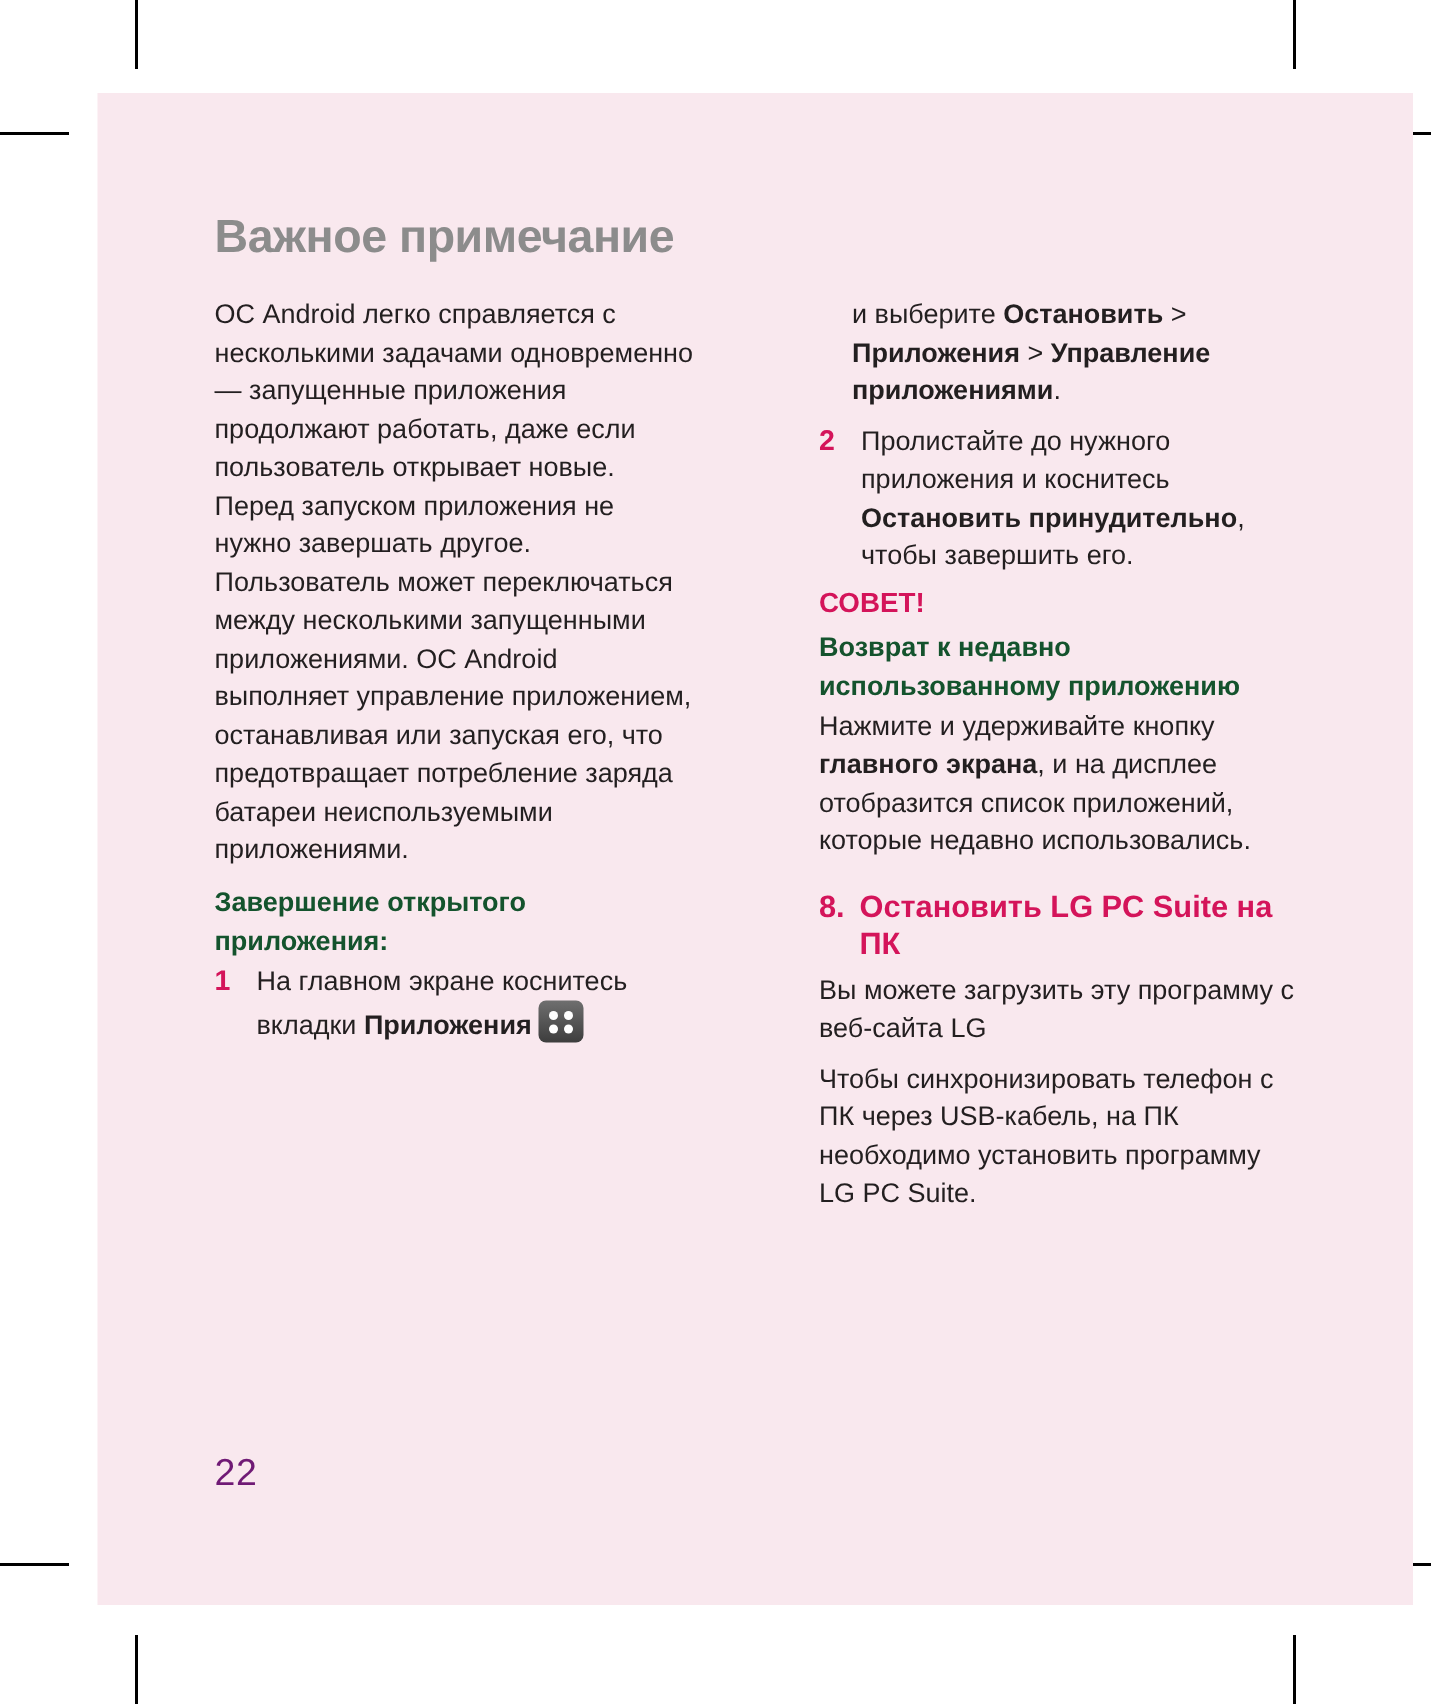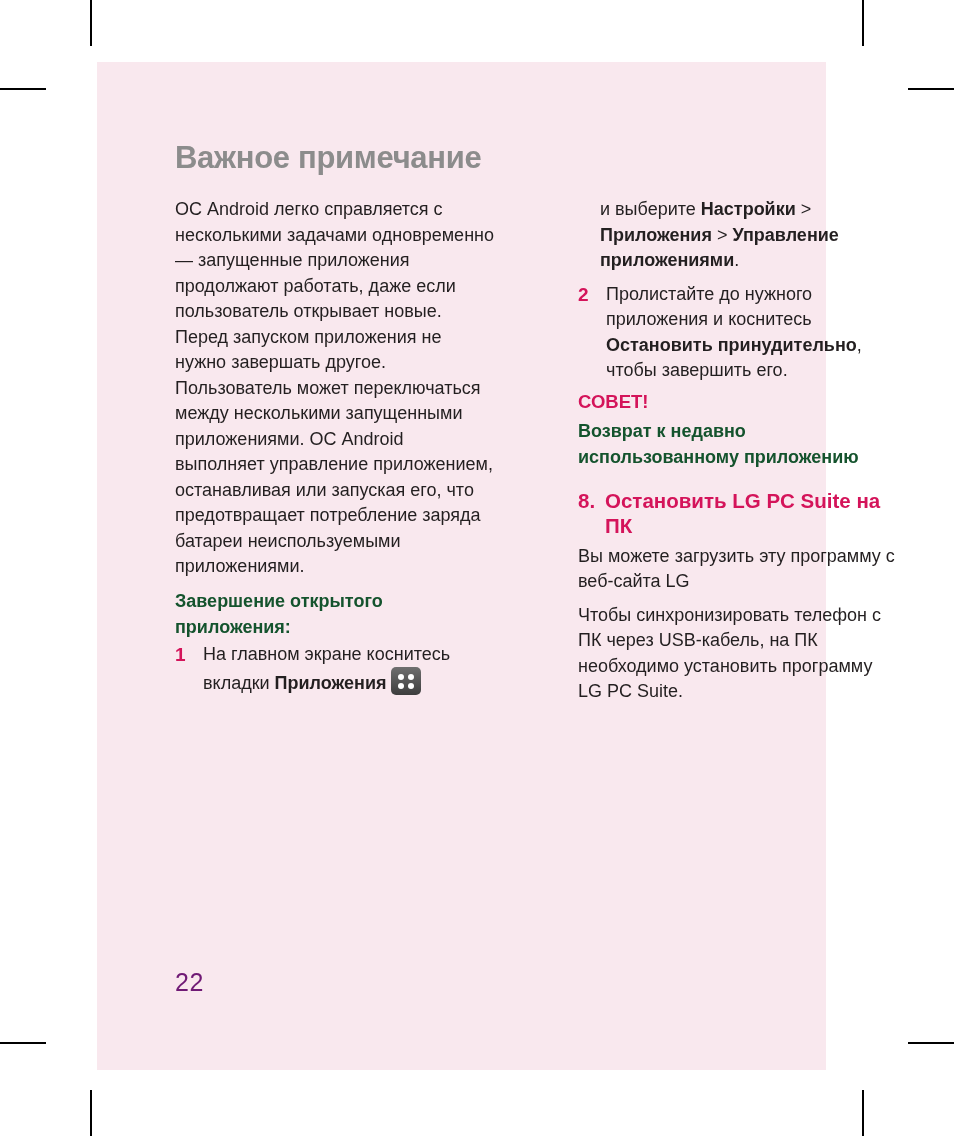--- a/index.html
+++ b/index.html
@@ -31,24 +31,23 @@
   .crop-bl-v { left: 90px;  top: 1090px; }
   .crop-bl-h { left: 0;     top: 1042px; }
   .crop-br-v { left: 862px; top: 1090px; }
   .crop-br-h { left: 908px; top: 1042px; }
 
   
   .page {
     position: absolute;
     left: 65px;
     top: 62px;
-    width: 729px;
+    width: 877px;
     height: 1008px;
     background: #f9e8ee;
-    margin-left: 32px;
   }
 
   
   .running-head {
     position: absolute;
     left: 78px;
     top: 78px;
     font-size: 31px;
     font-weight: bold;
     color: #8c8c8c;
@@ -201,30 +200,31 @@
 
       <ol class="steps">
         <li>
           <span class="marker">1</span><span>На главном экране коснитесь вкладки </span><b>Приложения</b><span class="apps-icon"><i></i><i></i><i></i><i></i></span>
         </li>
       </ol>
     </div>
 
     <div class="col col-right">
 
-      <p class="cont"><span>и выберите </span><b>Настройки</b><span> &gt; </span><b>Приложения</b><span> &gt; </span><b>Управление приложениями</b><span>.</span></p>
+      <p class="cont"><span>и выберите </span><b>Остановить</b><span> &gt; </span><b>Приложения</b><span> &gt; </span><b>Управление приложениями</b><span>.</span></p>
 
       <ol class="steps">
         <li>
           <span class="marker">2</span><span>Пролистайте до нужного приложения и коснитесь </span><b>Остановить принудительно</b><span>, чтобы завершить его.</span>
         </li>
       </ol>
 
       <p class="tip-label">СОВЕТ!</p>
       <p class="bold-head">Возврат к недавно использованному приложению</p>
+      <p class="body"><span>Нажмите и удерживайте кнопку </span><b>главного экрана</b><span>, и на дисплее отобразится список приложений, которые недавно использовались.</span></p>
 
       <h2 class="sec-head" style="margin-top:18px;"><span class="num">8.</span><span>Остановить LG PC Suite на ПК</span></h2>
 
       <p class="body">Вы можете загрузить эту программу с веб-сайта LG</p>
       <p class="body">Чтобы синхронизировать телефон с ПК через USB-кабель, на ПК необходимо установить программу LG PC Suite.</p>
     </div>
   </div>
 
   <div class="folio">22</div>
 </div>

